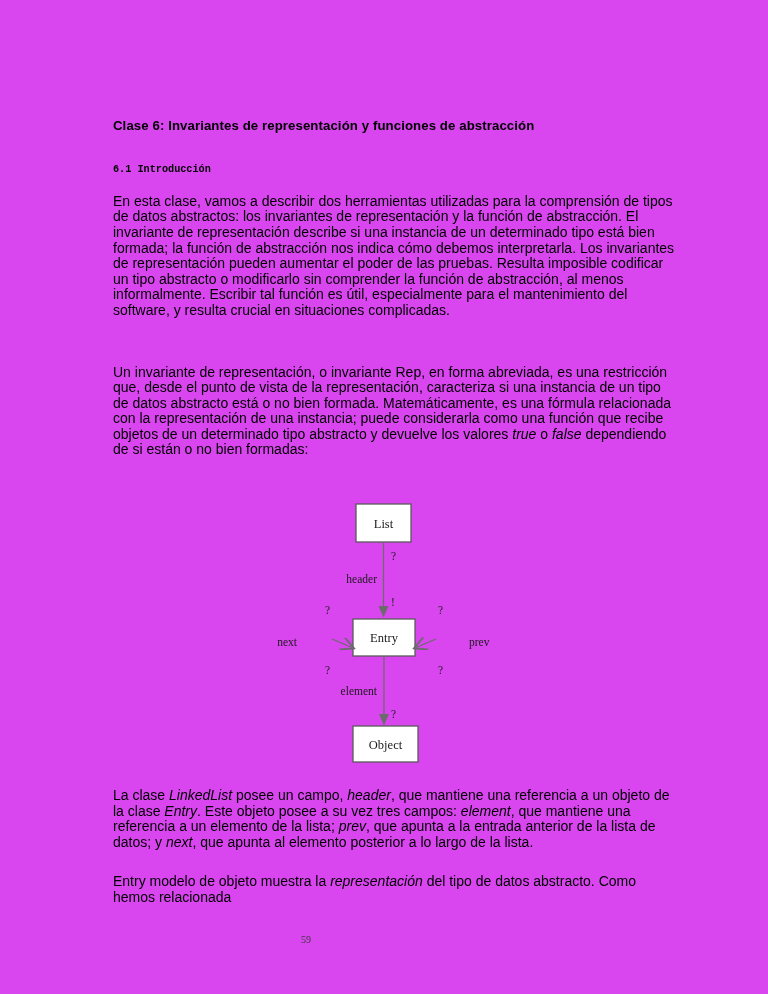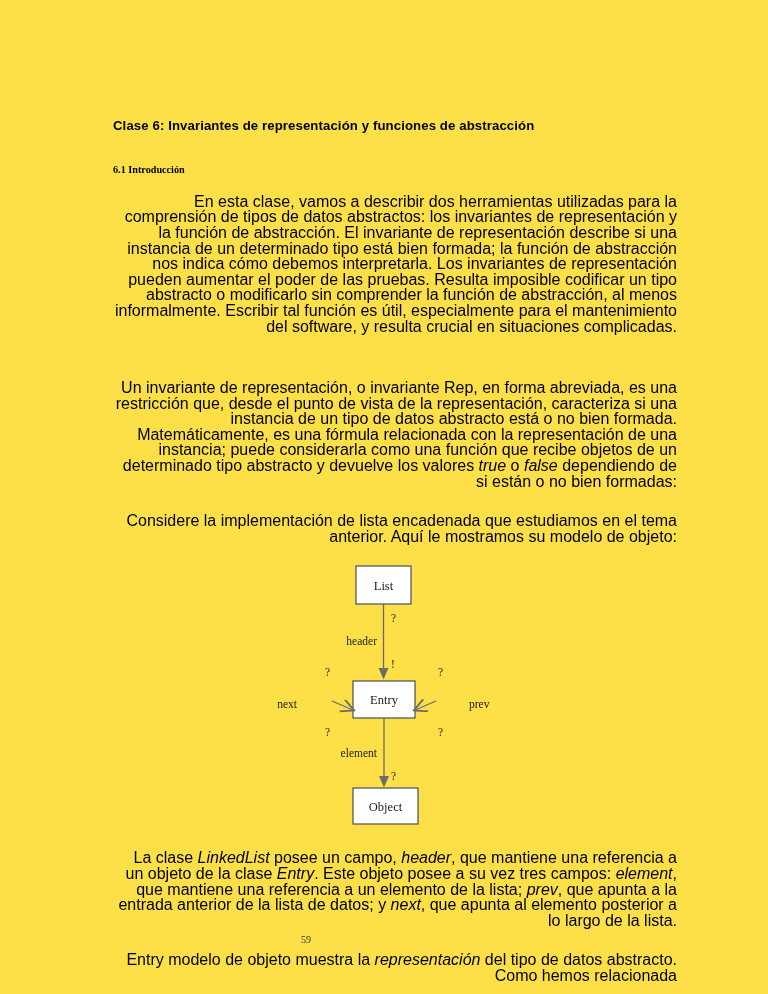--- a/index.html
+++ b/index.html
@@ -14,56 +14,56 @@
     color: #000000;
     position: relative;
     overflow: hidden;
   }
 
   .page {
     position: absolute;
     left: 0; top: 0;
     width: 768px;
     height: 994px;
-    background: #fde047;
+    background: #d946ef;
   }
 
   .content {
     position: absolute;
     left: 113px;
     top: 118px;
     width: 564px;
   }
 
   h1.doc-title {
     font-family: "Liberation Sans", sans-serif;
     font-size: 13.2px;
     font-weight: bold;
     margin: 0;
     padding: 0;
     letter-spacing: 0.1px;
     line-height: 1.25;
   }
 
   h2.section-heading {
-    font-family: Liberation Serif, serif;
+    font-family: Liberation Mono, monospace;
     font-size: 10.2px;
     font-weight: bold;
     margin: 0;
     padding: 0;
     line-height: 1.3;
   }
 
   p.body-text {
     font-family: "Liberation Sans", sans-serif;
-    font-size: 16px;
+    font-size: 14px;
     line-height: 15.6px;
     margin: 0;
     padding: 0;
-    text-align: right;
+    text-align: left;
   }
 
   .spacer-28 { height: 28px; }
   .spacer-18 { height: 18px; }
   .spacer-24 { height: 24px; }
   .spacer-20 { height: 20px; }
   .spacer-14 { height: 14px; }
 
   em { font-style: italic; }
 
@@ -120,21 +120,20 @@
     <div class="spacer-28"></div>
 
 
     <div class="spacer-18"></div>
 
     <p class="body-text"><span>Un invariante de representación, o invariante Rep, en forma abreviada, es una restricción que, desde el punto de vista de la representación, caracteriza si una instancia de un tipo de datos abstracto está o no bien formada. Matemáticamente, es una fórmula relacionada con la representación de una instancia; puede considerarla como una función que recibe objetos de un determinado tipo abstracto y devuelve los valores </span><em>true</em><span> o </span><em>false</em><span> dependiendo de si están o no bien formadas:</span></p>
 
     <div class="spacer-24"></div>
 
 
-    <p class="body-text">Considere la implementación de lista encadenada que estudiamos en el tema anterior. Aquí le mostramos su modelo de objeto:</p>
 
     <div class="spacer-14"></div>
 
     <div class="diagram">
       <svg width="564" height="272" viewBox="0 0 564 272" xmlns="http://www.w3.org/2000/svg">
 
         <defs>
           <marker id="arrowFilled" markerWidth="10" markerHeight="10" refX="8" refY="4" orient="auto" markerUnits="strokeWidth">
             <path d="M0,0 L9,4 L0,8 z" fill="#6b6b6b"></path>
           </marker>

